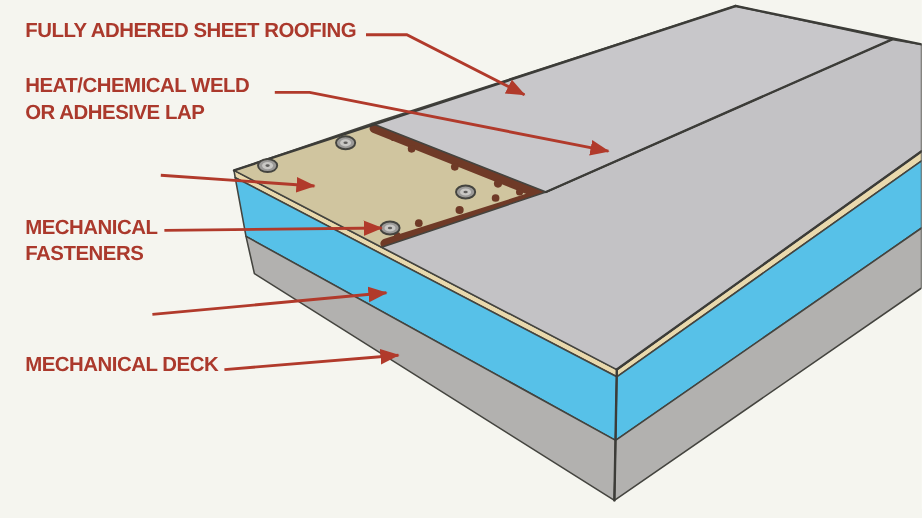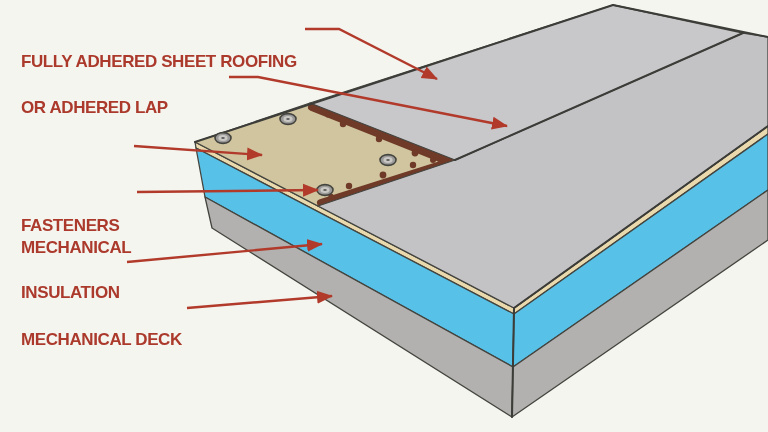--- a/index.html
+++ b/index.html
@@ -1,20 +1,20 @@
 <!DOCTYPE html>
 <html><head>
 <meta charset="utf-8">
 <style>
   html,body{margin:0;padding:0;}
   .stage{position:relative;width:768px;height:432px;background:#f5f5ef;overflow:hidden;
          font-family:"Liberation Sans",sans-serif;}
   .stage svg{position:absolute;left:0;top:0;}
   .lbl{position:absolute;font-weight:bold;font-size:17px;line-height:22px;
-       letter-spacing:-0.4px;color:#ab392c;white-space:nowrap;margin-top:36px;}
+       letter-spacing:-0.4px;color:#ab392c;white-space:nowrap;}
   .poly{stroke:#44443f;stroke-width:1.3;stroke-linejoin:round;}
   .edge{stroke:#3c3c38;stroke-width:2;fill:none;stroke-linecap:round;}
   .leader{fill:none;stroke-width:2.4;}
   .fast-outer{stroke:#44443f;stroke-width:1.6;}
 </style>
 </head>
 <body>
 
 <div class="stage">
 
@@ -86,26 +86,24 @@
     <polyline class="leader" marker-end="url(#arrow)" stroke="#b13a2b" points="134,146 262,155"></polyline>
     <polyline class="leader" marker-end="url(#arrow)" stroke="#b13a2b" points="137,192 318,190"></polyline>
     <polyline class="leader" marker-end="url(#arrow)" stroke="#b13a2b" points="127,262 322,244"></polyline>
     <polyline class="leader" marker-end="url(#arrow)" stroke="#b13a2b" points="187,308 332,296"></polyline>
   </svg>
 
   <div class="lbl" style="left:21px;top:15px">
     <div>FULLY ADHERED SHEET ROOFING</div>
   </div>
   <div class="lbl" style="left:21px;top:61px">
-    <div>OR ADHERED LAP</div>
+    <div>HEAT/CHEMICAL WELD</div>
+    <div>OR ADHESIVE LAP</div>
   </div>
   <div class="lbl" style="left:21px;top:179px">
+    <div>MECHANICAL</div>
     <div>FASTENERS</div>
-    <div>MECHANICAL</div>
-  </div>
-  <div class="lbl" style="left:21px;top:246px">
-    <div>INSULATION</div>
   </div>
   <div class="lbl" style="left:21px;top:293px">
     <div>MECHANICAL DECK</div>
   </div>
 
 </div>
 
 </body></html>

